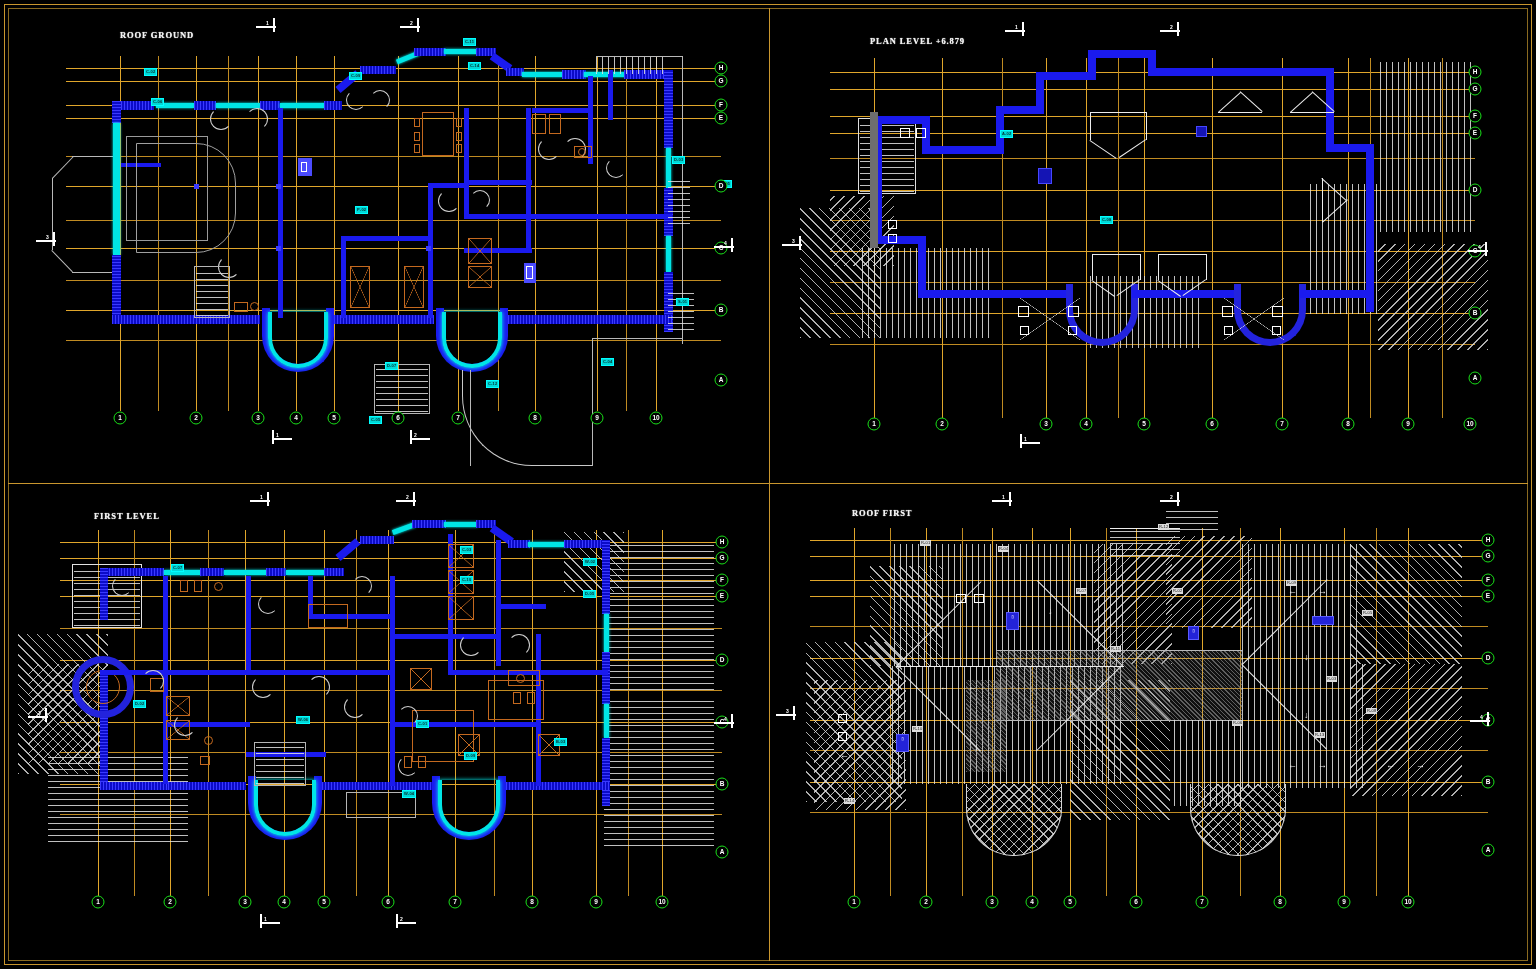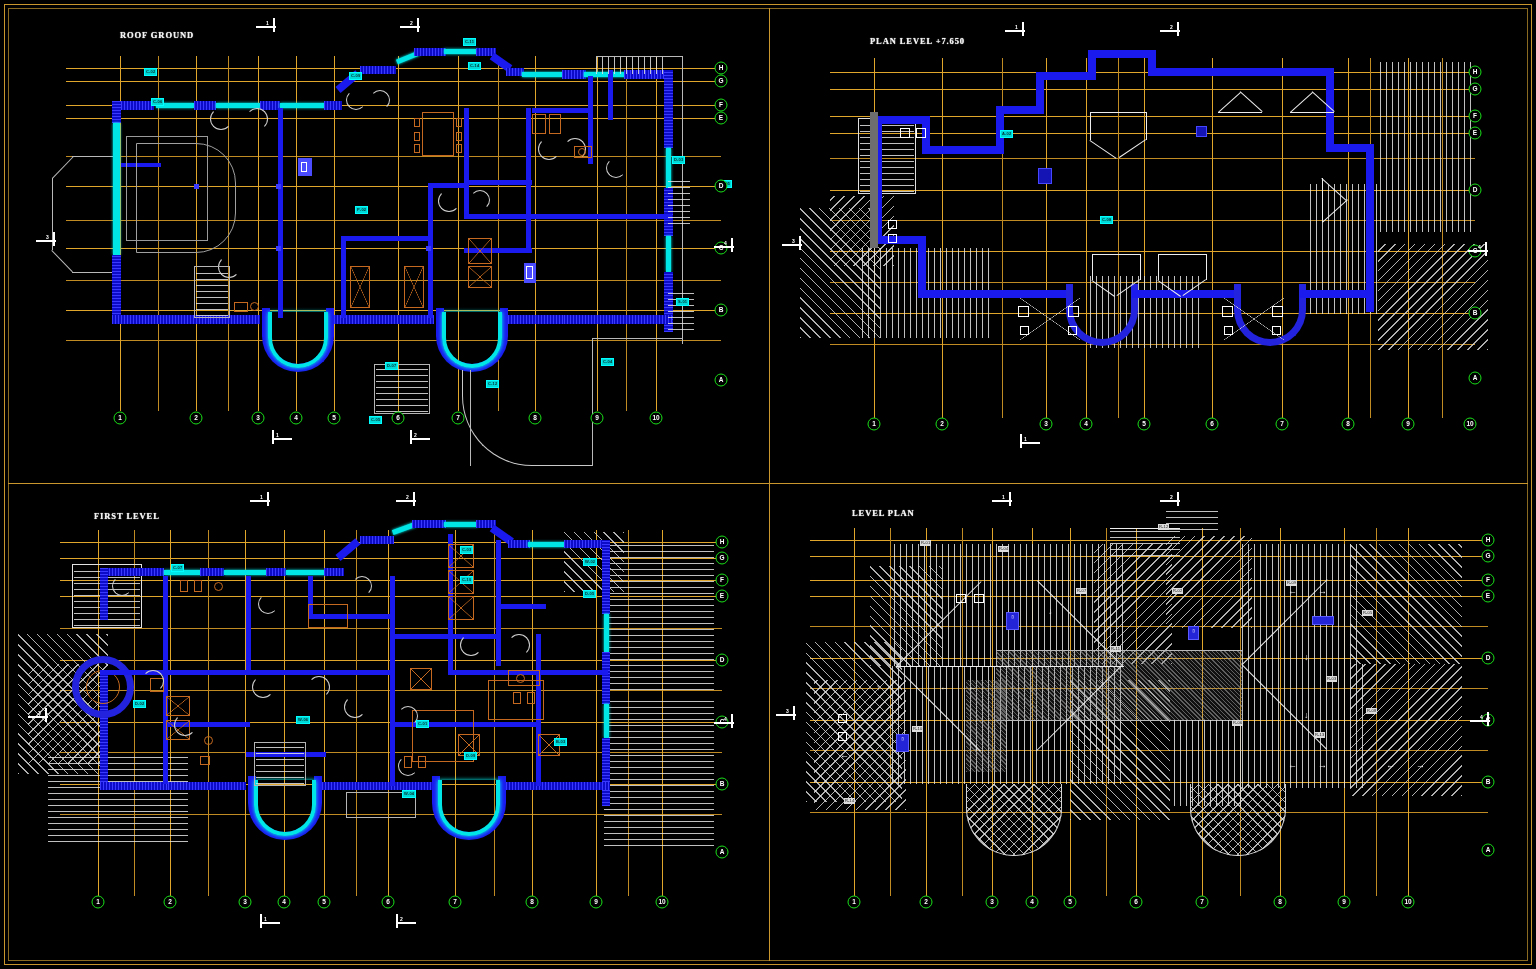--- a/index.html
+++ b/index.html
@@ -385,21 +385,21 @@
         <div class="num">1</div>
       </div>
     <div class="secmark flip" style="left:396px;top:420px;">
       <div class="bar"></div>
         <div class="tick"></div>
         <div class="num">2</div>
       </div>
   </div>
 
   <div class="panel p2">
-    <div class="panel-title" style="left:100px;top:28px;">PLAN LEVEL +7.650</div>
+    <div class="panel-title" style="left:100px;top:28px;">PLAN LEVEL +6.879</div>
 
     <div class="secmark" style="left:235px;top:12px;">
       <div class="bar"></div>
         <div class="tick"></div>
         <div class="num">1</div>
       </div>
     <div class="secmark" style="left:390px;top:12px;">
       <div class="bar"></div>
         <div class="tick"></div>
         <div class="num">2</div>
@@ -760,21 +760,21 @@
         <div class="num">1</div>
       </div>
     <div class="secmark flip" style="left:382px;top:428px;">
       <div class="bar"></div>
         <div class="tick"></div>
         <div class="num">2</div>
       </div>
   </div>
 
   <div class="panel p4">
-    <div class="panel-title" style="left:82px;top:24px;">LEVEL PLAN</div>
+    <div class="panel-title" style="left:82px;top:24px;">ROOF FIRST</div>
 
     <div class="secmark" style="left:222px;top:6px;">
       <div class="bar"></div>
         <div class="tick"></div>
         <div class="num">1</div>
       </div>
     <div class="secmark" style="left:390px;top:6px;">
       <div class="bar"></div>
         <div class="tick"></div>
         <div class="num">2</div>

